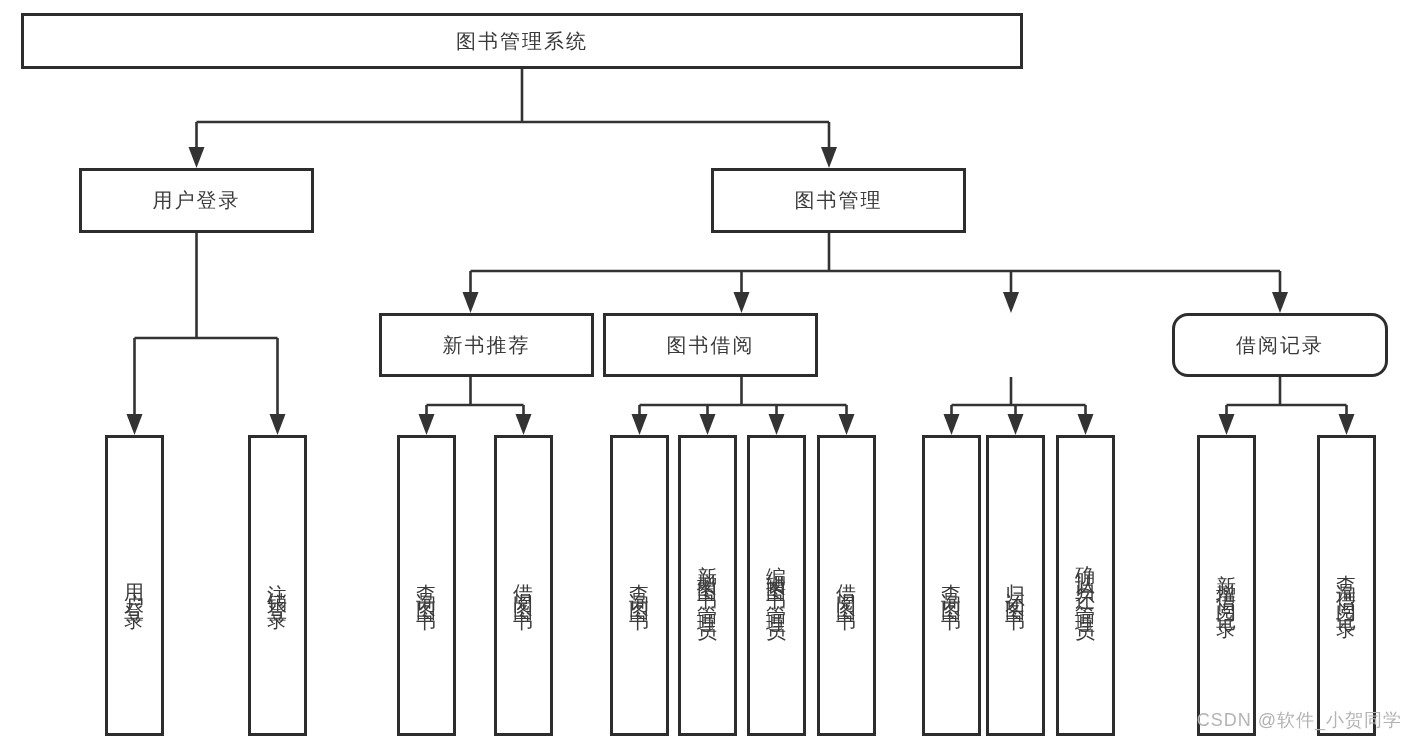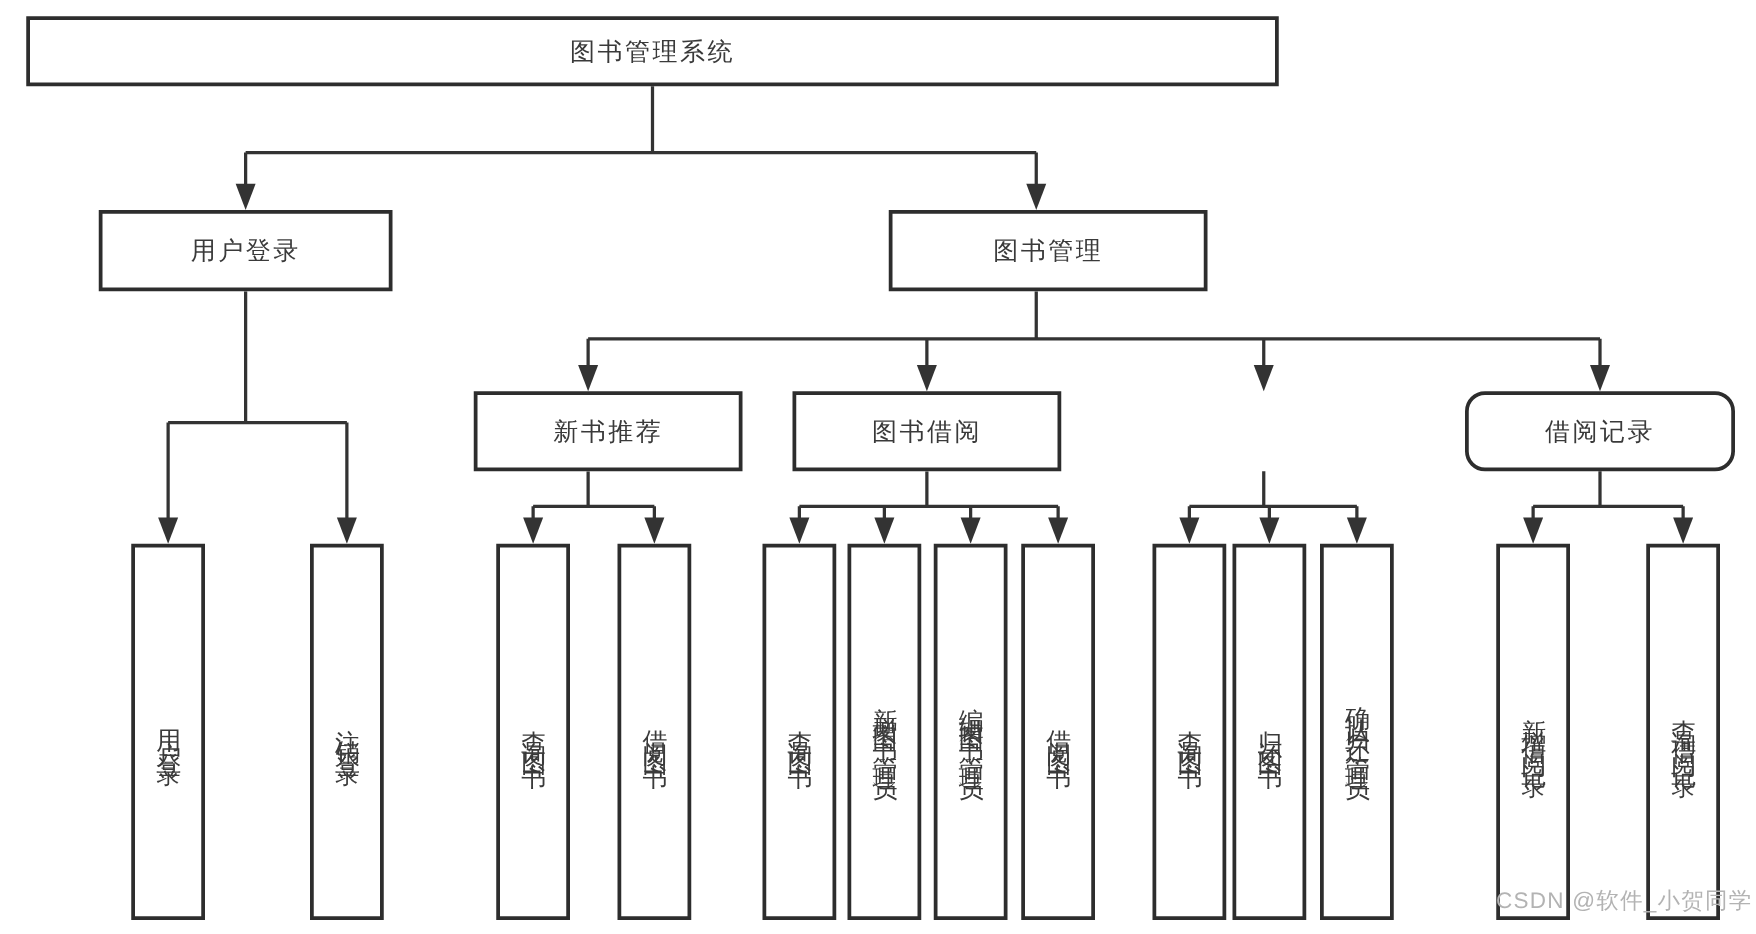--- a/index.html
+++ b/index.html
@@ -114,21 +114,21 @@
   <div class="node hnode" style="left:79px; top:168px; width:235px; height:65px;">
     <span>用户登录</span>
   </div>
   <div class="node hnode" style="left:711px; top:168px; width:255px; height:65px;">
     <span>图书管理</span>
   </div>
 
   <div class="node hnode" style="left:363px; top:313px; width:215px; height:64px;margin-left:16px;">
     <span>新书推荐</span>
   </div>
-  <div class="node hnode" style="left:634px; top:313px; width:215px; height:64px;">
+  <div class="node hnode" style="left:603px; top:313px; width:215px; height:64px;">
     <span>图书借阅</span>
   </div>
   <div class="node hnode" style="left:1172px; top:313px; width:216px; height:64px;border-radius:16px;">
     <span>借阅记录</span>
   </div>
 
   <div class="node vnode" style="left:105px; top:435px; width:59px; height:301px;">
     <span>用户登录</span>
   </div>
   <div class="node vnode" style="left:248px; top:435px; width:59px; height:301px;">

